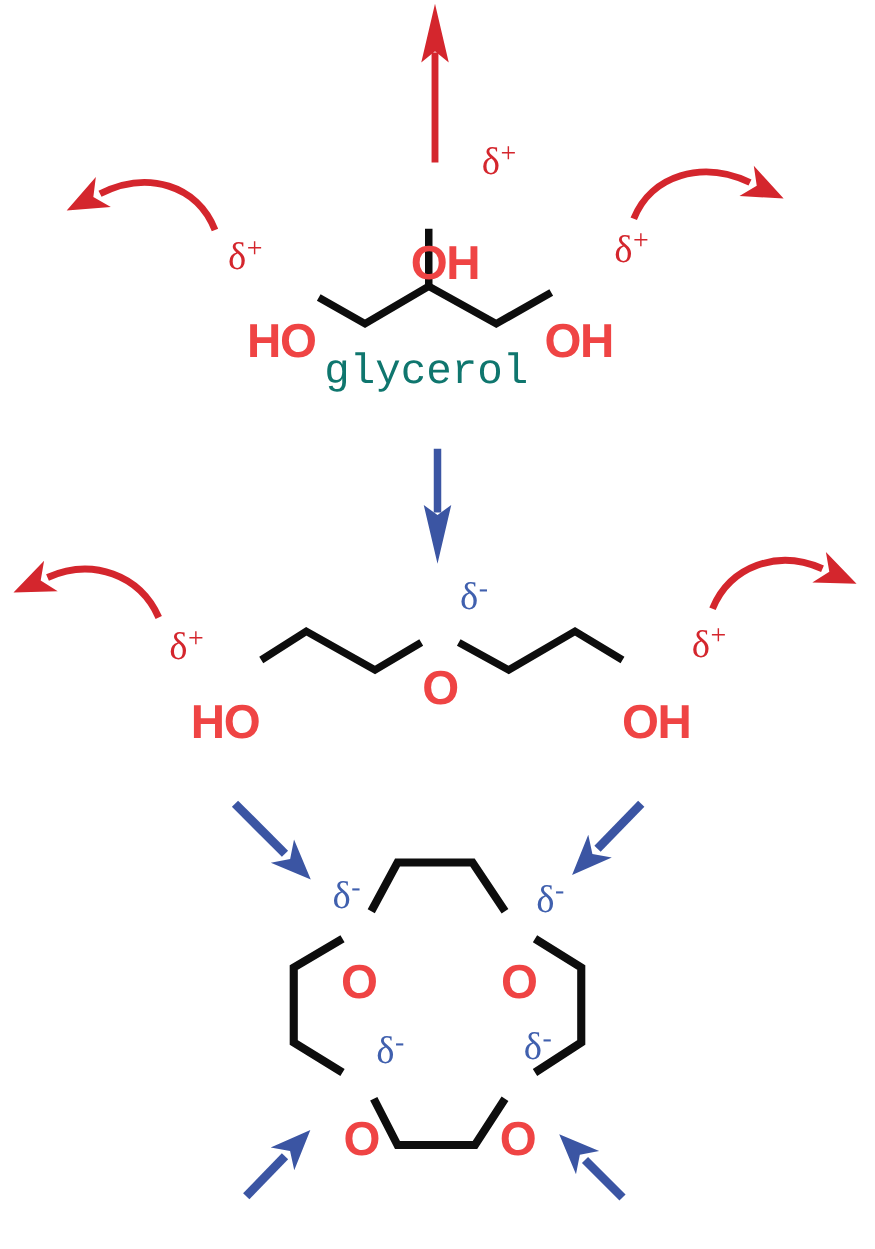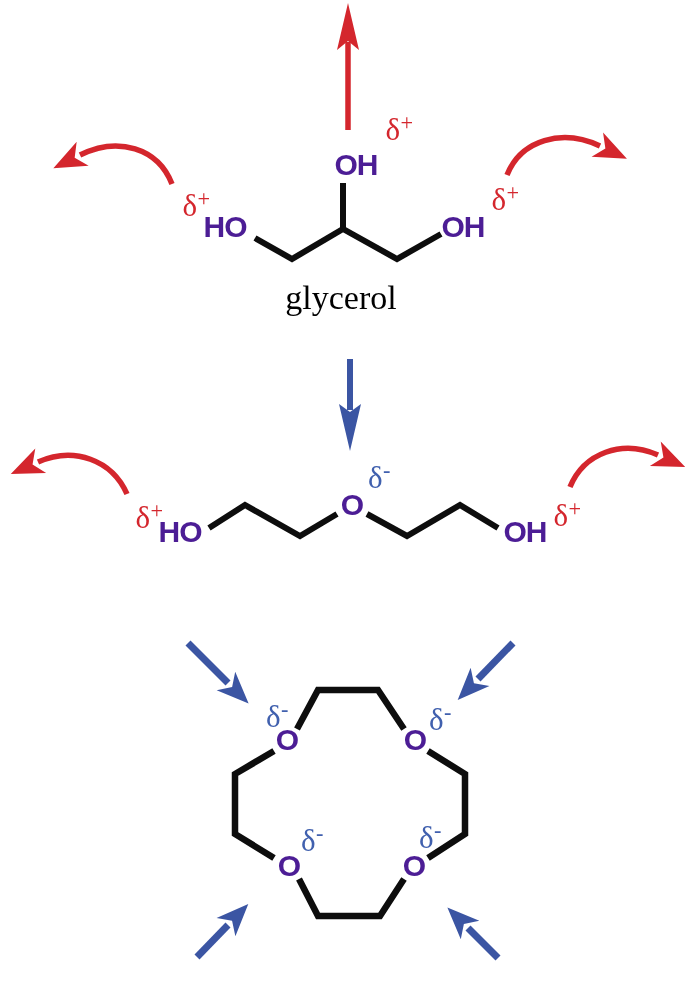--- a/index.html
+++ b/index.html
@@ -1,23 +1,23 @@
 <!DOCTYPE html>
 <html><head>
 <meta charset="utf-8">
 <style>
   html,body{margin:0;padding:0;background:#fff;}
   #fig{position:relative;width:700px;height:999px;background:#fff;overflow:hidden;
        font-family:"Liberation Serif",serif;}
   #fig svg{position:absolute;left:0;top:0;}
   .atom{position:absolute;font-family:"Liberation Sans",sans-serif;font-weight:700;
-        font-size:30px;line-height:1;color:#4c1d95;transform:translate(-50%,-52%);
-        letter-spacing:-1px;white-space:nowrap;}
-  .caption{position:absolute;font-family:Liberation Serif, serif;font-size:34px;
-           line-height:1;color:#000000;transform:translate(-50%,-50%);white-space:nowrap;}
+        font-size:38px;line-height:1;color:#ef4444;transform:translate(-50%,-52%);
+        letter-spacing:-1px;white-space:nowrap;margin-top:46px;}
+  .caption{position:absolute;font-family:Liberation Mono, monospace;font-size:34px;
+           line-height:1;color:#0f766e;transform:translate(-50%,-50%);white-space:nowrap;}
   .delta{position:absolute;font-family:"Liberation Serif",serif;font-size:31px;
          line-height:1;transform:translate(-50%,-50%);white-space:nowrap;}
   .delta .sup{font-size:0.72em;position:relative;top:-0.45em;left:0.02em;}
   .red{color:#d4262d;}
   .blue{color:#4060ae;}
 </style>
 </head>
 <body>
 
 <div id="fig">

